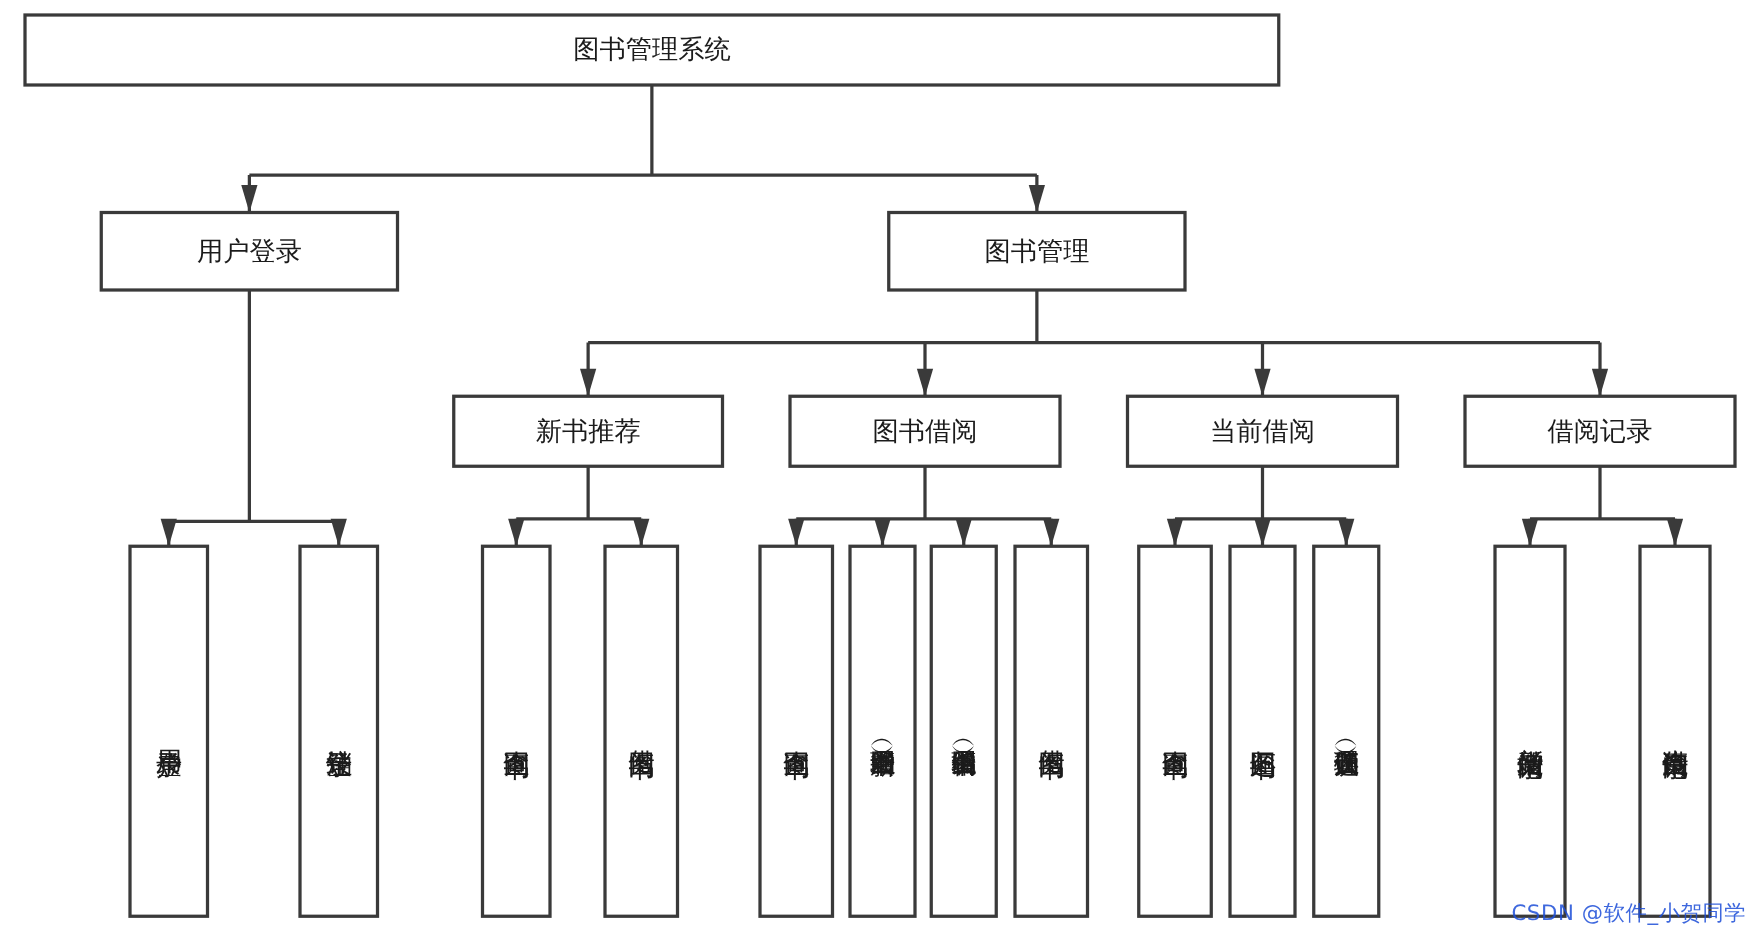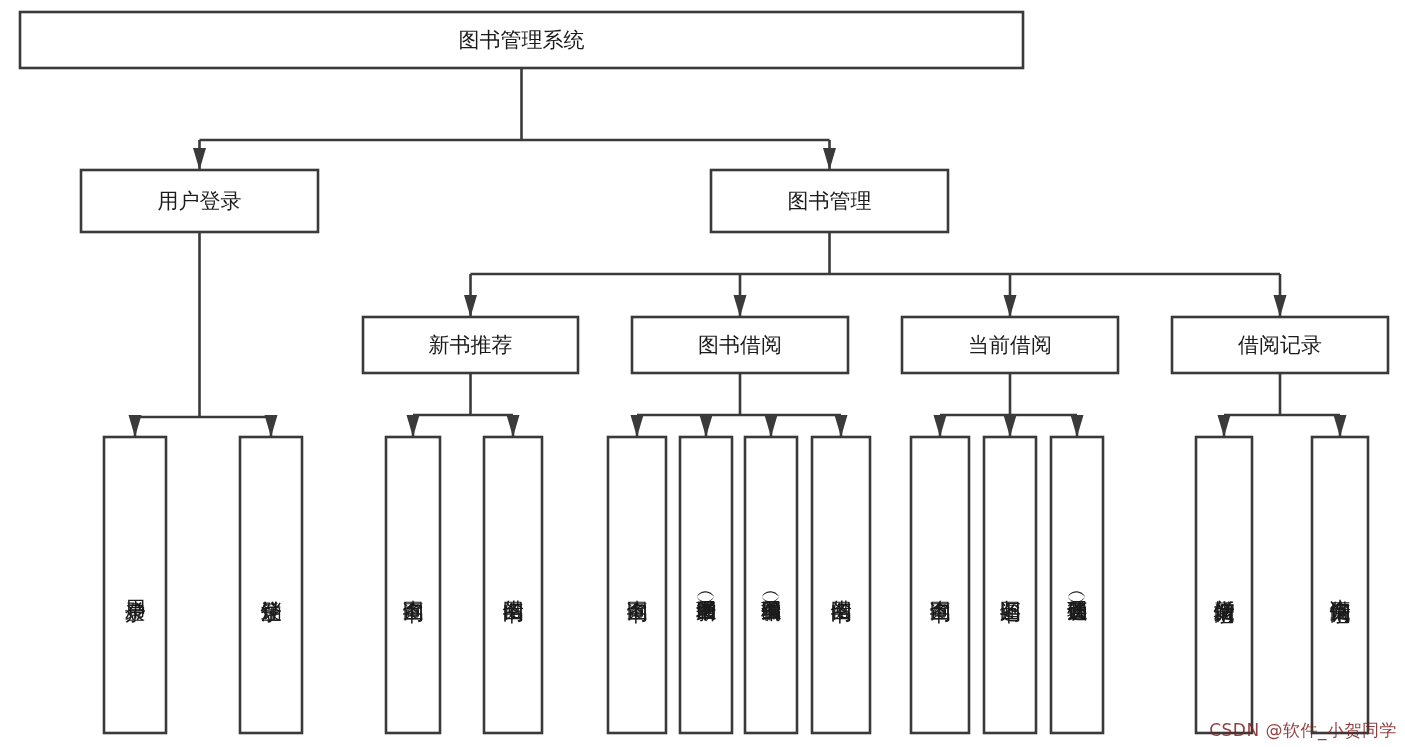--- a/index.html
+++ b/index.html
@@ -65,21 +65,21 @@
     white-space: nowrap;
     letter-spacing: 1px;
     pointer-events: none;
   }
   #watermark {
     position: absolute;
     right: 8px;
     bottom: 5px;
     font-family: "DejaVu Sans", "Liberation Sans", sans-serif;
     font-size: 17px;
-    color: #7f1d1d;
+    color: #1d4ed8;
     opacity: 0.85;
     letter-spacing: 0.5px;
     white-space: nowrap;
   }
 </style>
 </head>
 <body>
 
 <div id="diagram-root">
 

